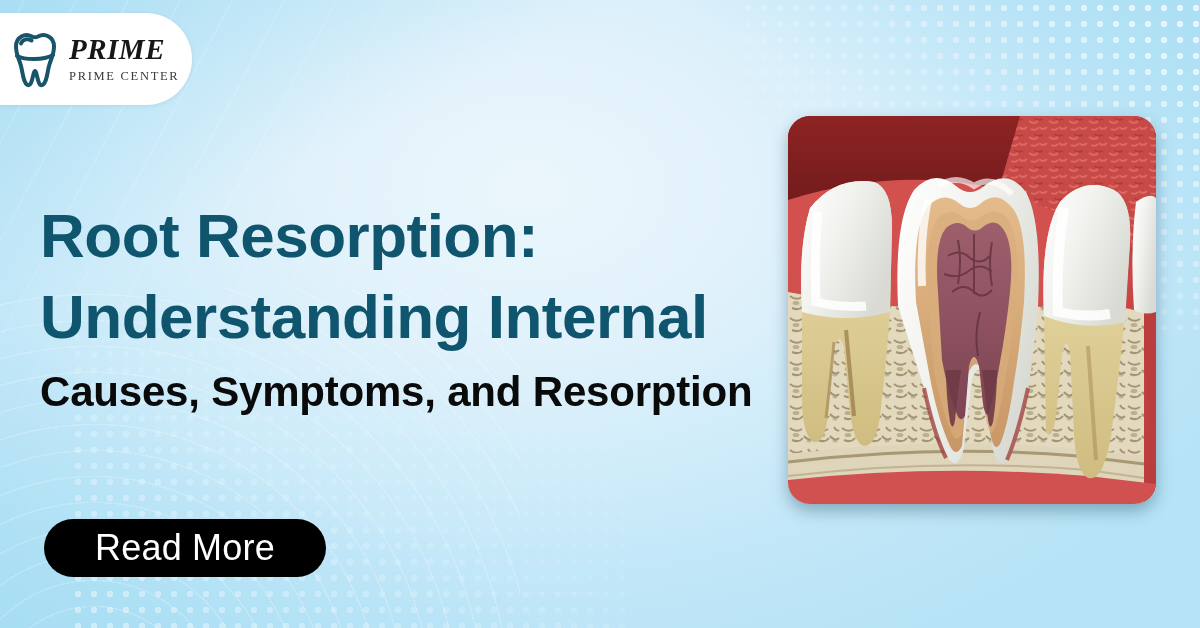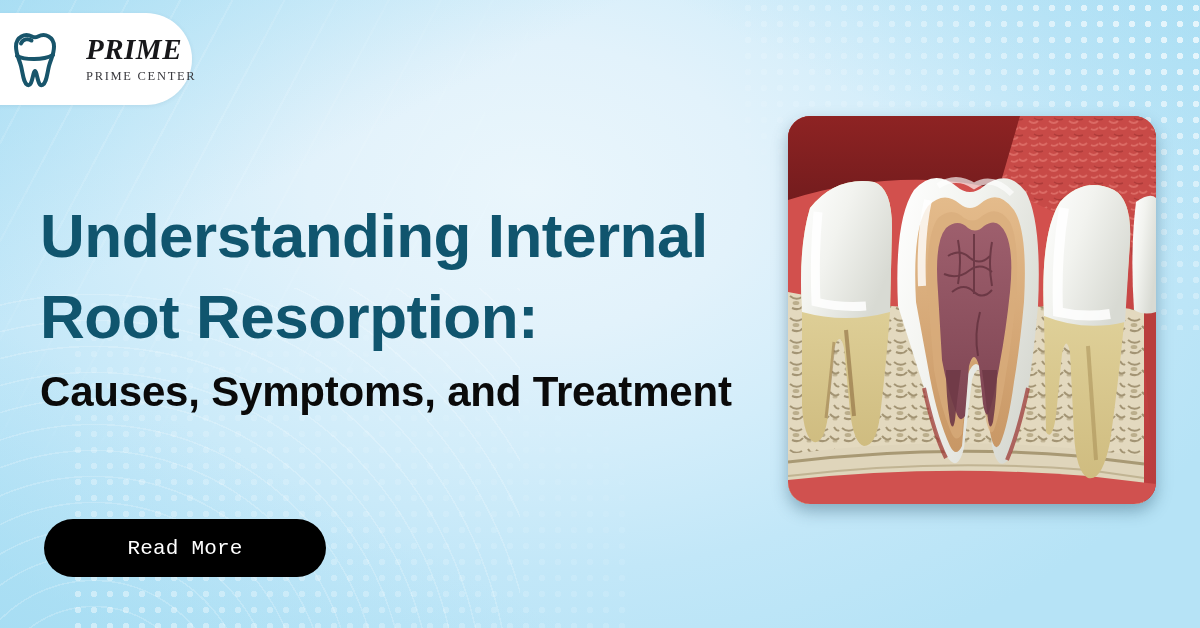--- a/index.html
+++ b/index.html
@@ -74,21 +74,21 @@
   .logo-plaque {
     position:absolute; left:-30px; top:13px;
     width:222px; height:92px;
     background:#ffffff;
     border-radius:0 52px 52px 0;
     display:flex; align-items:center;
     padding-left:40px;
     box-shadow:0 1px 4px rgba(40,90,120,.10);
   }
   .logo-mark { width:50px; height:58px; flex:0 0 auto; }
-  .logo-text { margin-left:26px; display:flex; flex-direction:column; justify-content:center; }
+  .logo-text { margin-left:9px; display:flex; flex-direction:column; justify-content:center; }
   .logo-prime {
     font-family:"Liberation Serif", serif;
     font-weight:bold; font-style:italic;
     font-size:29px; line-height:1;
     color:#17171a; letter-spacing:.5px;
   }
   .logo-sub {
     font-family:"Liberation Serif", serif;
     font-size:12.5px; line-height:1;
     color:#3a3a3f; letter-spacing:1.7px;
@@ -118,22 +118,22 @@
   }
 
   
   .cta {
     position:absolute; left:44px; top:519px;
     height:58px; min-width:282px;
     padding:0 34px;
     background:#000000;
     color:#ffffff;
     border:none; border-radius:34px;
-    font-family:Liberation Mono, monospace;
-    font-size:21px; font-weight:normal;
+    font-family:Liberation Sans, sans-serif;
+    font-size:36px; font-weight:normal;
     letter-spacing:.2px;
     cursor:pointer;
     display:flex; align-items:center; justify-content:center;
   }
 
   
   .hero {
     position:absolute; left:788px; top:116px;
     width:368px; height:388px;
     border-radius:22px;
@@ -168,23 +168,23 @@
         </g>
       </svg>
     </span>
     <span class="logo-text">
       <span class="logo-prime">PRIME</span>
       <span class="logo-sub">PRIME CENTER</span>
     </span>
   </div>
 
   <div class="copy">
+    <div class="h1">Root Resorption:</div>
     <div class="h1">Understanding Internal</div>
-    <div class="h1">Root Resorption:</div>
-    <div class="h2">Causes, Symptoms, and Treatment</div>
+    <div class="h2">Causes, Symptoms, and Resorption</div>
   </div>
 
   <button class="cta">Read More</button>
 
   <div class="hero" title="Cross-section illustration of lower molar teeth in gum and jaw bone showing pulp chamber and root canals">
     <svg viewBox="0 0 368 388" xmlns="http://www.w3.org/2000/svg" preserveAspectRatio="xMidYMid slice">
       <defs>
         <linearGradient id="gumTop" x1="0" y1="0" x2="0" y2="1">
           <stop offset="0" stop-color="#8e2323"></stop>
           <stop offset="1" stop-color="#6d1a1c"></stop>

